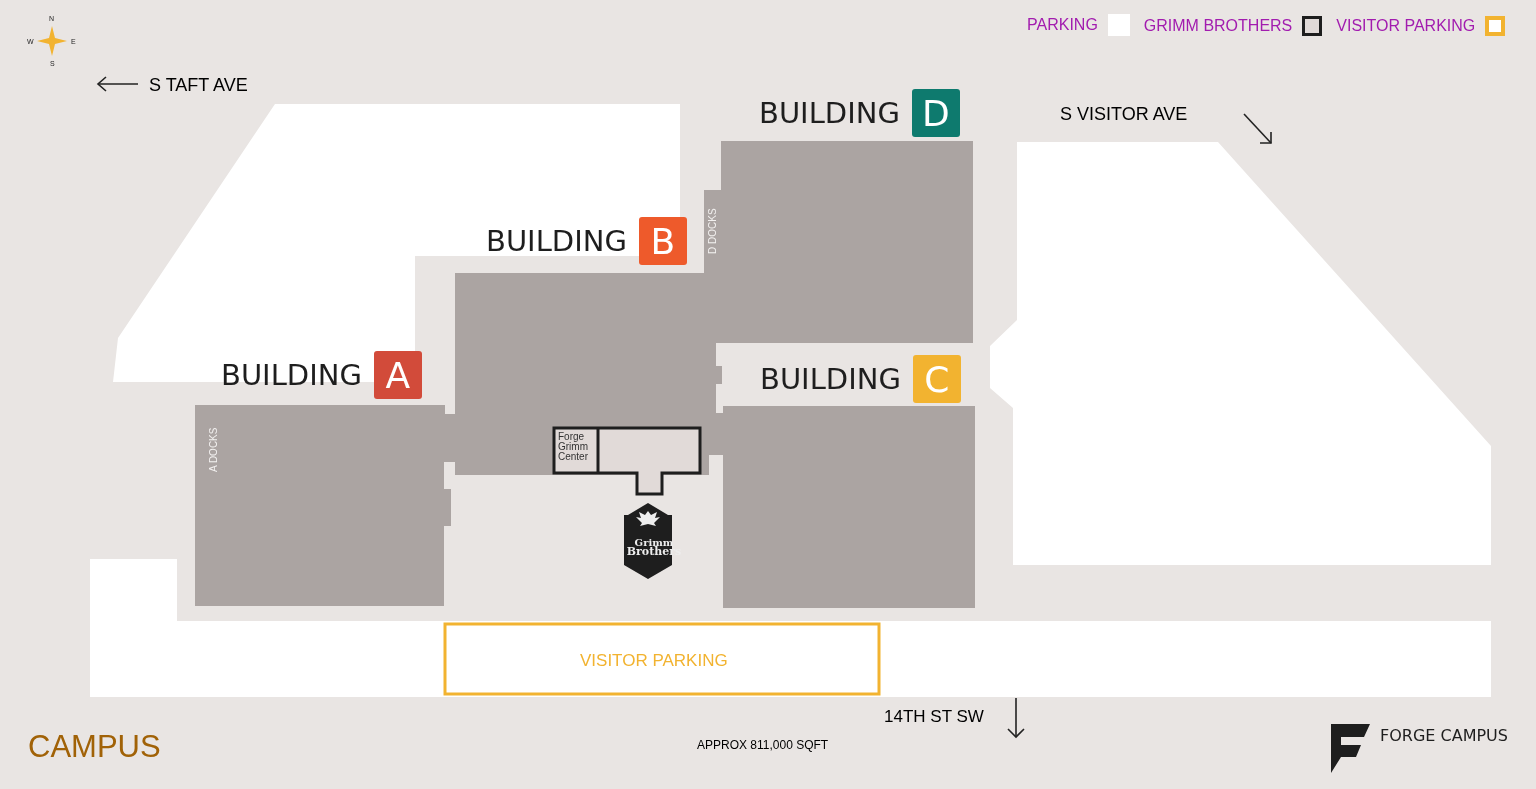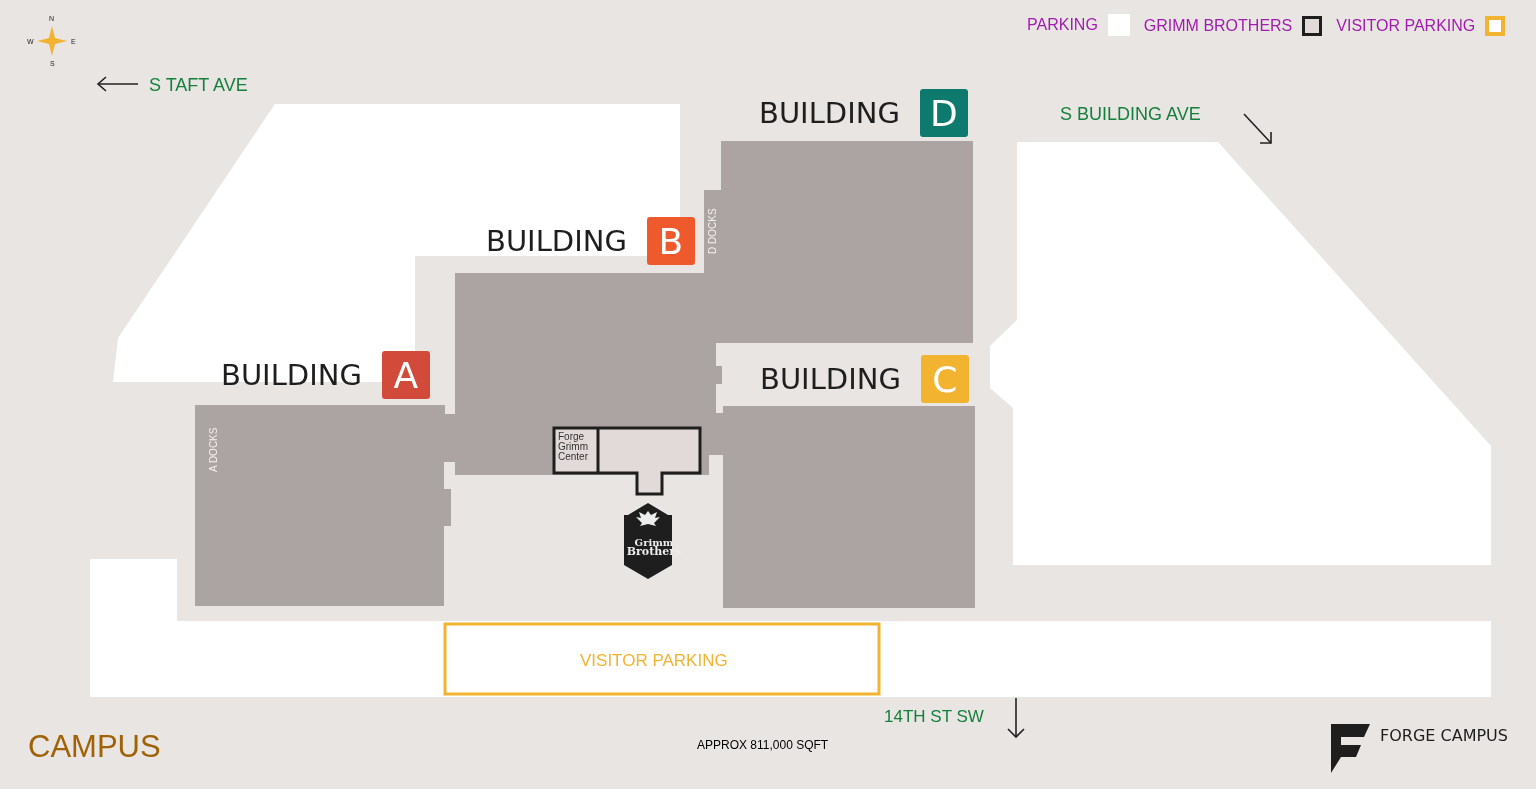--- a/index.html
+++ b/index.html
@@ -4,22 +4,22 @@
   <style>
     html, body { margin: 0; padding: 0; }
     body {
       width: 1536px; height: 789px; overflow: hidden;
       background: #E9E5E3;
       font-family: "Liberation Sans", sans-serif;
       position: relative;
     }
     #map { position: absolute; left: 0; top: 0; }
     .lbl { position: absolute; color: #222; white-space: nowrap; line-height: 1; }
-    .street { font-size: 18px; color: #15803d; }
-    .bldg-label { position: absolute; display: flex; align-items: center; gap: 20px; }
+    .street { font-size: 18px; color: #000000; }
+    .bldg-label { position: absolute; display: flex; align-items: center; gap: 12px; }
     .bldg-word { font-family: "DejaVu Sans", sans-serif; font-size: 29px; color: #1e1e1e; letter-spacing: 0px; }
     .bldg-badge {
       width: 48px; height: 48px; border-radius: 3px; color: #fff;
       font-family: "DejaVu Sans", sans-serif; font-size: 36px;
       display: flex; align-items: center; justify-content: center;
     }
     .legend { position: absolute; top: 14px; left: 1027px; display: flex; align-items: center; font-size: 16px; color: #a21caf; }
     .legend .item { display: flex; align-items: center; margin-right: 14px; }
     .legend .sw { width: 20px; height: 20px; margin-left: 10px; box-sizing: border-box; }
     .dock { position: absolute; color: #f3f1f0; font-size: 10px; transform: rotate(-90deg); transform-origin: left top; white-space: nowrap; }
@@ -94,21 +94,21 @@
     <span>GRIMM BROTHERS</span>
     <span class="sw" style="background:#E1DAD8;border:3px solid #1E1E1E;"></span>
   </div>
   <div class="item" style="margin-top:2px;">
     <span>VISITOR PARKING</span>
     <span class="sw" style="background:#fff;border:4px solid #F2B330;"></span>
   </div>
 </div>
 
 <span class="lbl street" style="left:149px;top:76px;">S TAFT AVE</span>
-<span class="lbl street" style="left:1060px;top:105px;">S BUILDING AVE</span>
+<span class="lbl street" style="left:1060px;top:105px;">S VISITOR AVE</span>
 <span class="lbl street" style="left:884px;top:708px;font-size:17px;">14TH ST SW</span>
 
 <div class="bldg-label" style="left:221px;top:351px;">
   <span class="bldg-word">BUILDING</span>
   <span class="bldg-badge" style="background:#D24B3A;">A</span>
 </div>
 <div class="bldg-label" style="left:486px;top:217px;">
   <span class="bldg-word">BUILDING</span>
   <span class="bldg-badge" style="background:#EE5A2B;">B</span>
 </div>

